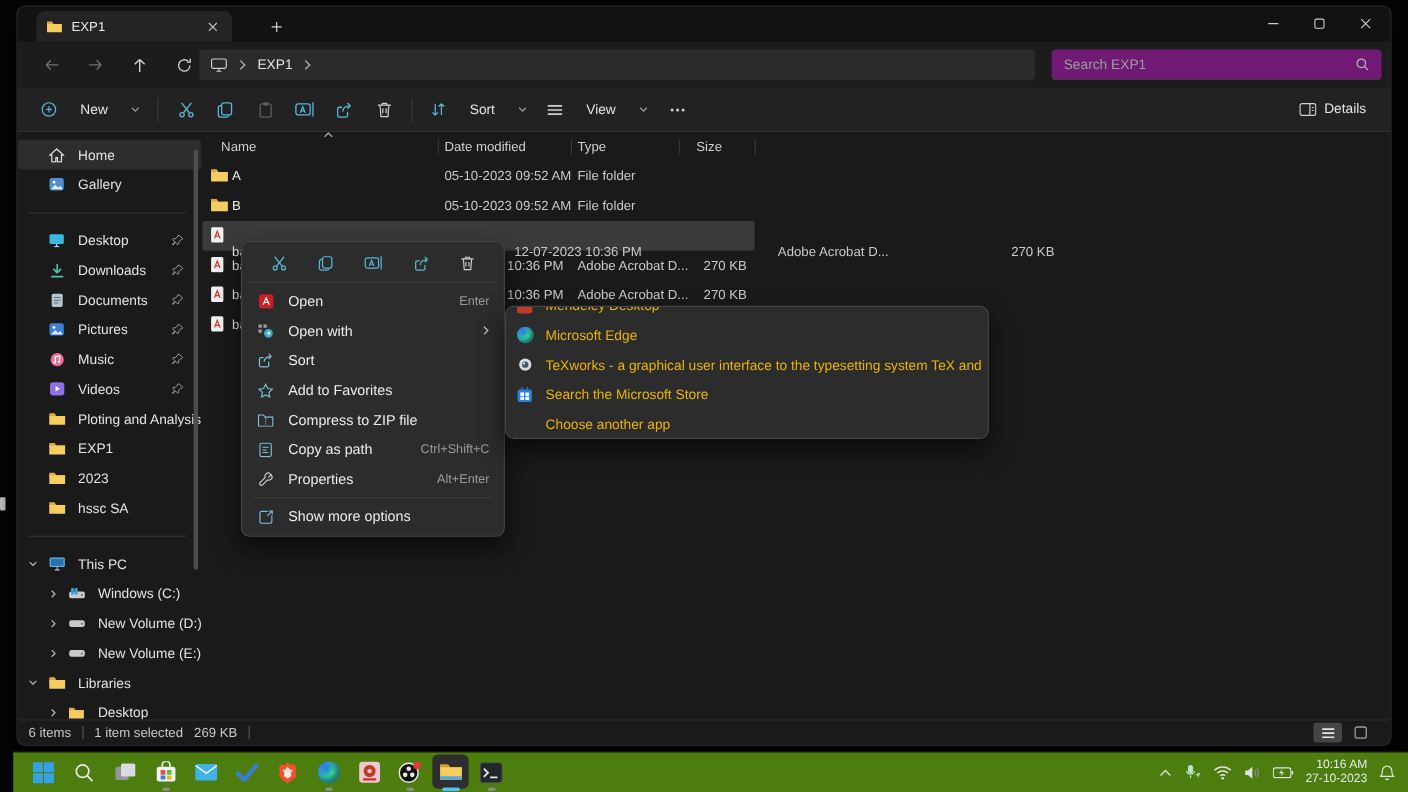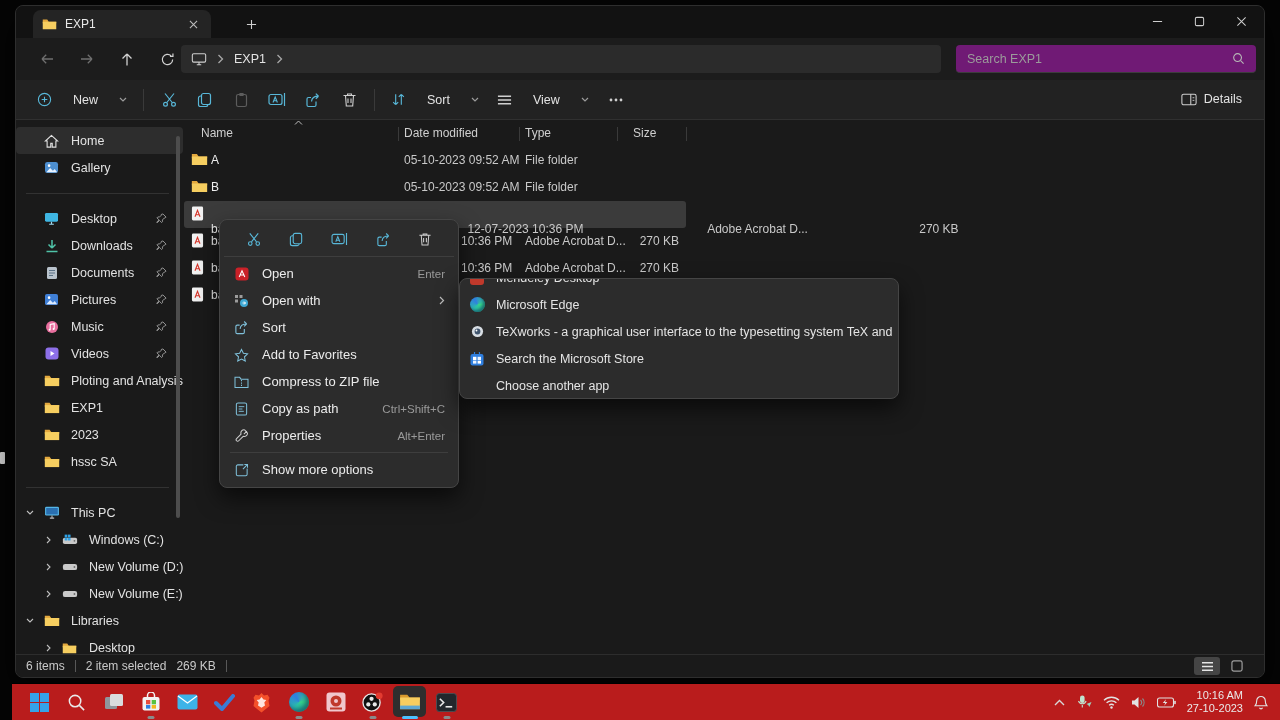--- a/index.html
+++ b/index.html
@@ -56,31 +56,31 @@
   .occl{padding-left:57px}
   
   .cmenu{position:absolute;left:203px;top:213px;width:240px;background:#2c2c2c;border:1px solid #454545;border-radius:8px;box-shadow:0 10px 22px rgba(0,0,0,.6);z-index:30;box-sizing:border-box;padding:2px 4px 4px}
   .qrow{height:34px;display:flex;align-items:center;justify-content:space-around;padding:0 8px;border-bottom:1px solid #3e3e3e;margin-bottom:3px}
   .mi{height:27px;display:flex;align-items:center;padding:0 9px;border-radius:4px;font-size:13px;color:#ececec}
   .mi .mic{width:17px;display:flex;justify-content:center;flex:none;margin-right:12px}
   .mi .mis{margin-left:auto;font-size:11.5px;color:#9a9a9a}
   .mi .mia{margin-left:auto;color:#bdbdbd}
   .msep{height:1px;background:#3e3e3e;margin:3px 6px}
   .smenu{position:absolute;left:443px;top:272px;width:440px;height:121px;background:#2c2c2c;border:1px solid #454545;border-radius:8px;box-shadow:0 10px 22px rgba(0,0,0,.6);z-index:31;box-sizing:border-box;padding:0 4px 4px;overflow:hidden}
-  .smi{height:27px;display:flex;align-items:center;padding:0 4px;border-radius:4px;font-size:12.5px;color:#e5e5e5;white-space:nowrap;overflow:hidden}
+  .smi{height:27px;display:flex;align-items:center;padding:0 4px;border-radius:4px;font-size:12.5px;color:#eab308;white-space:nowrap;overflow:hidden}
   .smi .mic{width:18px;display:flex;justify-content:center;flex:none;margin-right:10px}
   .smi.clip{margin-top:-15px}
   
   .statusbar{position:absolute;left:0;right:0;bottom:0;height:22px;border-top:1px solid #2d2d2d;display:flex;align-items:center;gap:10px;padding:0 10px;font-size:12px;color:#c9c9c9;background:#1a1a1a}
   .vd{width:1px;height:12px;background:#585858}
   .vtoggles{margin-left:auto;display:flex;gap:4px;margin-right:4px}
   .vt{width:26px;height:18px;border-radius:3px;display:flex;align-items:center;justify-content:center}
   .vt.on{background:#454545}
   
-  .taskbar{position:absolute;left:12px;right:0;bottom:0;height:36px;background:#b91c1c;border-top:1px solid #000;display:flex;align-items:flex-end;padding-left:9px}
+  .taskbar{position:absolute;left:12px;right:0;bottom:0;height:36px;background:#4d7c0f;border-top:1px solid #000;display:flex;align-items:flex-end;padding-left:9px}
   .tb{width:37px;height:36px;position:relative;display:flex;align-items:center;justify-content:center}
   .tb .pill{position:absolute;left:2px;top:2px;right:2px;bottom:3px;background:#2e2e2e;border-radius:5px}
   .ind{position:absolute;bottom:1px;left:50%;transform:translateX(-50%);width:7px;height:3px;border-radius:2px;background:#8a8a8a}
   .ind.act{width:16px;background:#4cc2ff}
   .tray{position:absolute;right:6px;top:0;height:36px;display:flex;align-items:center;gap:11px;padding-right:6px}
   .clock{text-align:right;font-size:11px;line-height:1.2;color:#eaeaea}
   .zz{position:relative;z-index:1}
   .sliver{position:absolute;left:0;top:452px;width:5px;height:12px;background:#d8d8d8;border-radius:1px}
 </style>
 </head>
@@ -770,21 +770,21 @@
     </div>
     <div class="smi">
       <span class="mic"></span>
       <span>Choose another app</span>
     </div>
   </div>
 
   <div class="statusbar">
     <span>6 items</span>
     <span class="vd"></span>
-    <span>2 item selected</span>
+    <span>1 item selected</span>
     <span>269 KB</span>
     <span class="vd"></span>
     <div class="vtoggles">
       <div class="vt on">
           <svg width="13" height="11" viewBox="0 0 14 12">
             <path d="M1 2h12M1 6h12M1 10h12" stroke="#e6e6e6" stroke-width="1.6"></path>
           </svg>
         </div>
       <div class="vt">
           <svg width="12" height="12" viewBox="0 0 13 13">

